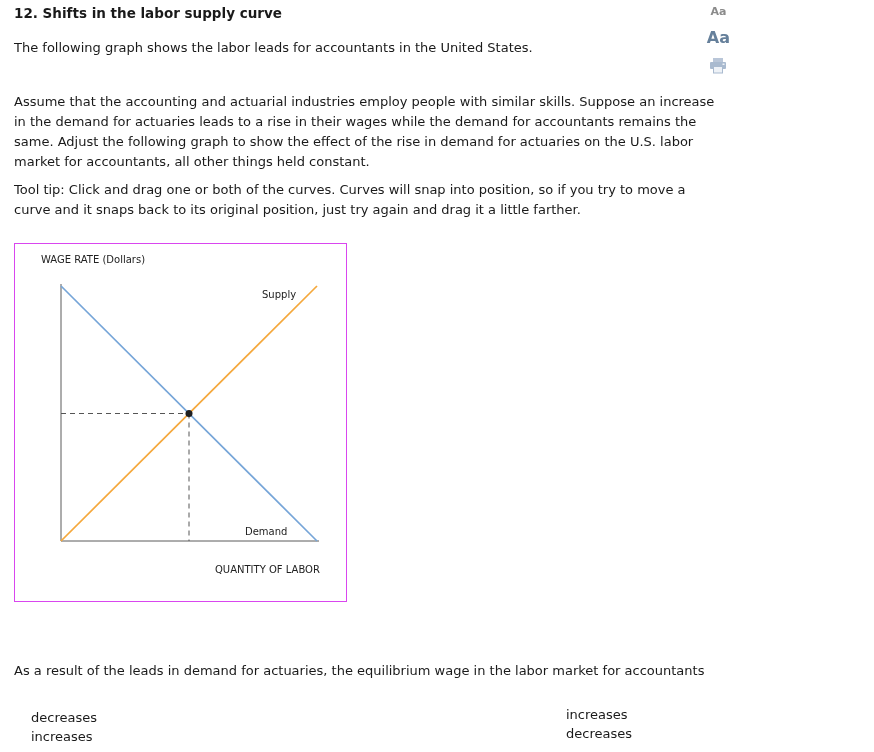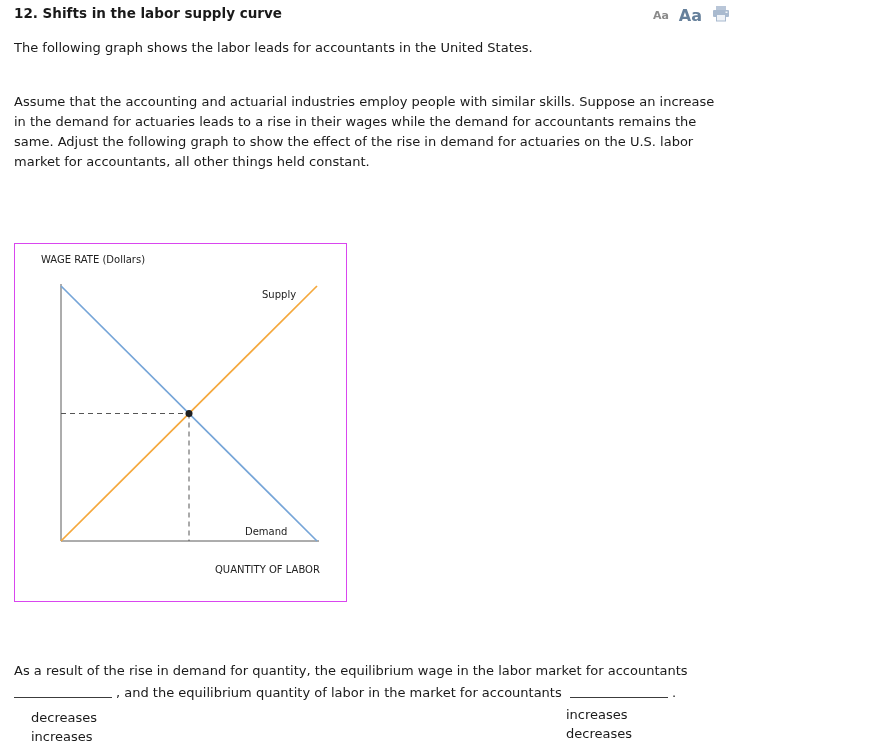--- a/index.html
+++ b/index.html
@@ -5,21 +5,21 @@
   html,body{margin:0;padding:0;background:#fff;}
   #page{
     position:relative;width:874px;height:752px;background:#ffffff;
     font-family:"DejaVu Sans","Liberation Sans",sans-serif;
     font-size:13px;color:#1a1a1a;overflow:hidden;
   }
   .abs{position:absolute;}
   p{margin:0;line-height:20px;}
   .page-title{font-weight:bold;font-size:13.5px;}
   .header-row{left:14px;top:5px;width:716px;display:flex;justify-content:space-between;align-items:flex-start;}
-  .header-controls{display:flex;align-items:center;gap:10px;}
+  .header-controls{display:flex;align-items:center;gap:10px;flex-direction:column;}
   .aa-small{font-size:11px;font-weight:bold;color:#8b8b8b;cursor:pointer;}
   .aa-large{font-size:16px;font-weight:bold;color:#66809b;cursor:pointer;}
   .printer{cursor:pointer;display:inline-block;}
   .para-intro{left:14px;top:38px;width:720px;}
   .para-instructions{left:14px;top:92px;width:706px;}
   .para-tooltip{left:14px;top:180px;width:712px;}
   .chart-box{
     position:absolute;left:14px;top:243px;width:331px;height:357px;
     border:1px solid #d946ef;background:#fff;
   }
@@ -59,20 +59,21 @@
           <rect x="13.5" y="6.5" width="2" height="1.5" fill="#eef2f7"></rect>
         </svg>
       </span>
     </div>
   </div>
 
   <p class="abs para-intro">The following graph shows the labor leads for accountants in the United States.</p>
 
   <p class="abs para-instructions">Assume that the accounting and actuarial industries employ people with similar skills. Suppose an increase in the demand for actuaries leads to a rise in their wages while the demand for accountants remains the same. Adjust the following graph to show the effect of the rise in demand for actuaries on the U.S. labor market for accountants, all other things held constant.</p>
 
+  <p class="abs para-tooltip">Tool tip: Click and drag one or both of the curves. Curves will snap into position, so if you try to move a curve and it snaps back to its original position, just try again and drag it a little farther.</p>
 
   <div class="chart-box">
     <svg width="329" height="355" viewBox="0 0 329 355">
       <text x="26" y="19" class="chart-text">WAGE RATE (Dollars)</text>
 
       <line x1="46" y1="40" x2="46" y2="297" class="axis"></line>
       <line x1="46" y1="297" x2="304" y2="297" class="axis"></line>
 
       <line class="dashed" x1="46" y1="169.5" x2="174" y2="169.5" stroke="#555555"></line>
       <line class="dashed" x1="174" y1="169.5" x2="174" y2="297" stroke="#555555"></line>
@@ -82,25 +83,21 @@
 
       <circle r="3.5" cx="174" cy="169.5" fill="#1f1f1f"></circle>
 
       <text x="247" y="54" class="chart-text">Supply</text>
       <text x="230" y="291" class="chart-text">Demand</text>
       <text x="200" y="329" class="chart-text">QUANTITY OF LABOR</text>
     </svg>
   </div>
 
   <div class="abs question">
-    <p>As a result of the rise in demand for quantity, the equilibrium wage in the labor market for accountants</p>
-    <p>
-      <span class="blank"></span><span>, and the equilibrium quantity of labor in the market for accountants</span>
-      <span class="blank second"></span><span>.</span>
-    </p>
+    <p>As a result of the leads in demand for actuaries, the equilibrium wage in the labor market for accountants</p>
   </div>
 
   <div class="abs options options-wage">
     <div class="option">decreases</div>
     <div class="option">increases</div>
   </div>
 
   <div class="abs options options-quantity">
     <div class="option">increases</div>
     <div class="option">decreases</div>

